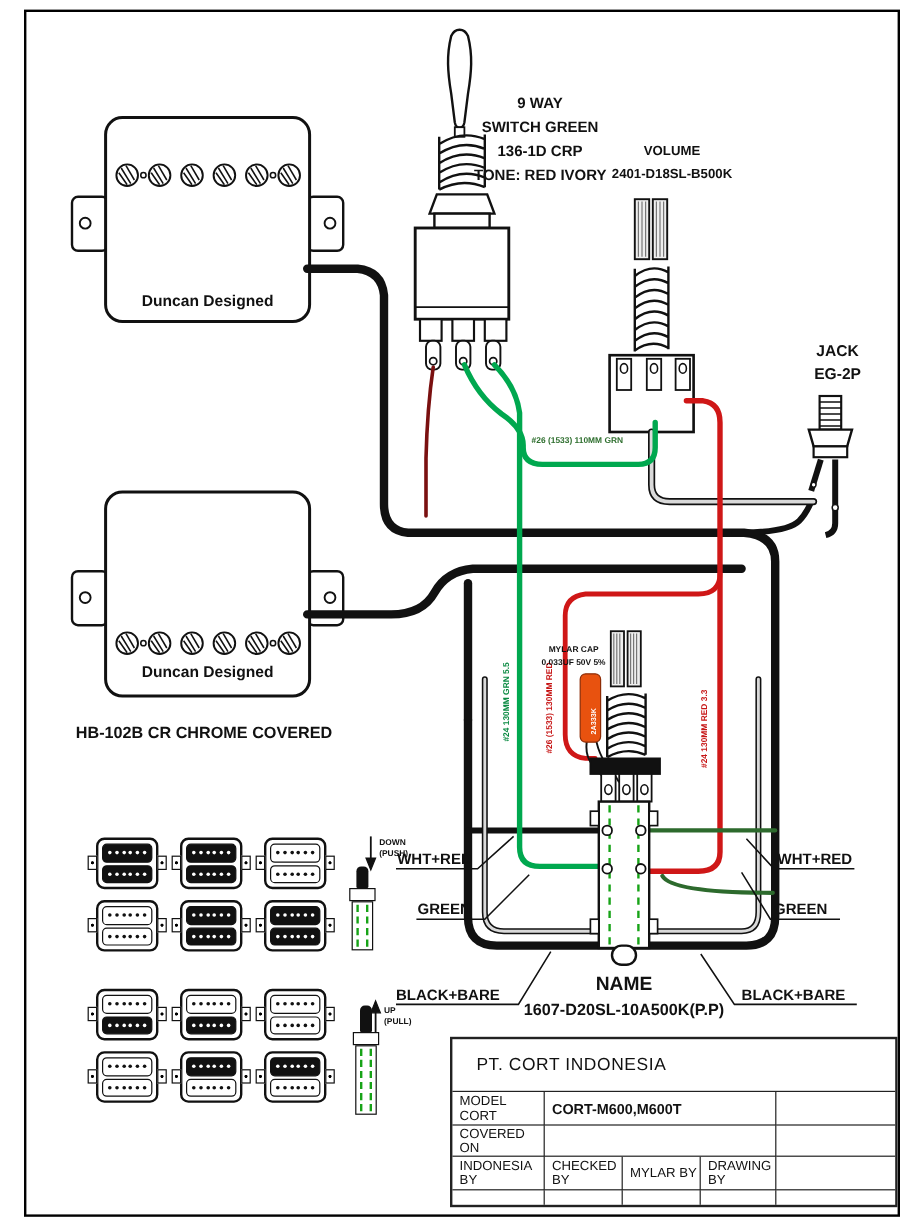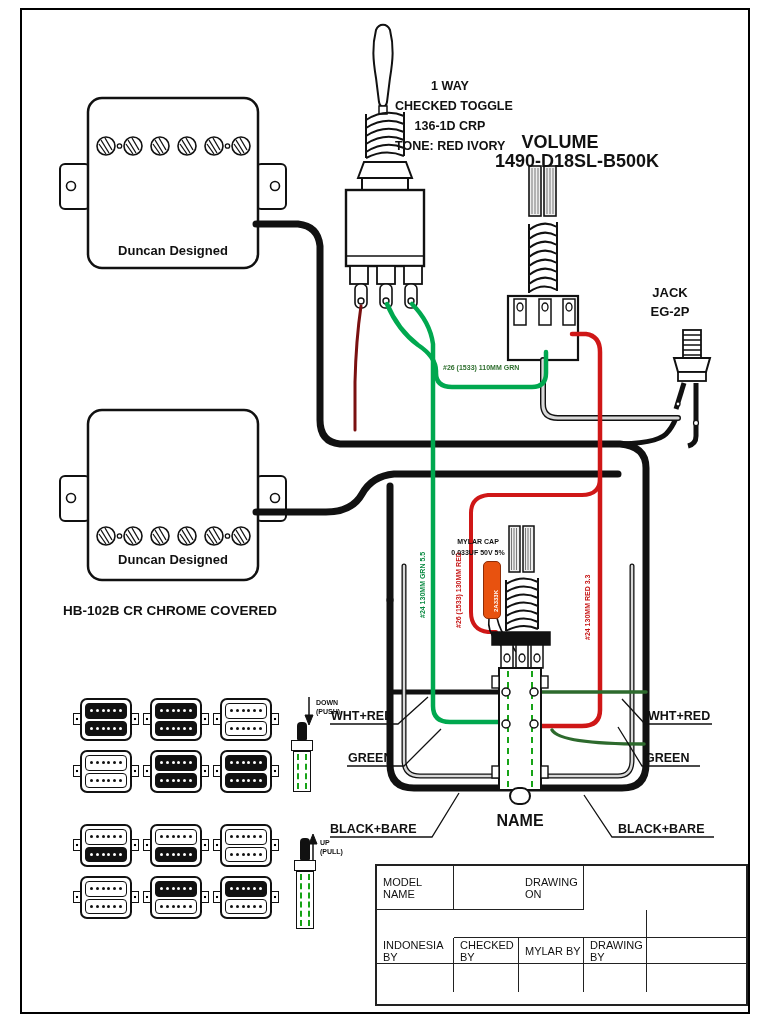--- a/index.html
+++ b/index.html
@@ -213,48 +213,49 @@
       <path d="M313,864 V842" stroke-width="1.5" fill="none"></path>
       <polygon points="309,844 317,844 313,834"></polygon>
     </g>
   </svg>
 
   <div class="t ctr" style="left:108px;top:243px;width:130px;font-size:13px;">Duncan Designed</div>
   <div class="t ctr" style="left:108px;top:552px;width:130px;font-size:13px;">Duncan Designed</div>
   <div class="t ctr" style="left:50px;top:603px;width:240px;font-size:13.5px;">HB-102B CR CHROME COVERED</div>
 
   <div class="t ctr" style="left:395px;top:76px;width:110px;font-size:12.5px;line-height:20px;">
-    <div>1 WAY</div>
-    <div>CHECKED TOGGLE</div>
+    <div>9 WAY</div>
+    <div>SWITCH GREEN</div>
     <div>136-1D CRP</div>
     <div>TONE: RED IVORY</div>
   </div>
 
-  <div class="t ctr" style="left:495px;top:117px;width:130px;font-size:18px;line-height:19px;margin-top:16px;">
+  <div class="t ctr" style="left:495px;top:117px;width:130px;font-size:11px;line-height:19px;">
     <div>VOLUME</div>
-    <div>1490-D18SL-B500K</div>
-  </div>
-
-  <div class="t ctr" style="left:640px;top:283px;width:60px;font-size:13px;line-height:19px;">
+    <div>2401-D18SL-B500K</div>
+  </div>
+
+  <div class="t ctr" style="left:668px;top:283px;width:60px;font-size:13px;line-height:19px;">
     <div>JACK</div>
     <div>EG-2P</div>
   </div>
 
   <div class="t" style="left:443px;top:364px;font-size:7px;color:#2f6f2f;">#26 (1533) 110MM GRN</div>
   <div class="vlabel" style="left:419px;top:618px;font-size:7px;color:#0a8a42;">#24  130MM GRN 5.5</div>
   <div class="vlabel" style="left:455px;top:628px;font-size:7px;color:#c61414;">#26 (1533) 130MM RED</div>
   <div class="vlabel" style="left:584px;top:640px;font-size:7px;color:#c61414;">#24  130MM RED 3.3</div>
 
   <div class="t ctr" style="left:430px;top:538px;width:96px;font-size:7px;">MYLAR CAP</div>
   <div class="t ctr" style="left:430px;top:549px;width:96px;font-size:7px;">0.033UF 50V 5%</div>
   <div class="cap">
     <div class="vlabel" style="left:9px;top:50px;font-size:6px;color:#fff;">2A333K</div>
   </div>
 
   <div class="t ctr" style="left:478px;top:812px;width:84px;font-size:16px;">NAME</div>
+  <div class="t ctr" style="left:415px;top:834px;width:210px;font-size:13.5px;">1607-D20SL-10A500K(P.P)</div>
 
   <div class="t" style="left:331px;top:709px;font-size:12.5px;">WHT+RED</div>
   <div class="t" style="left:348px;top:751px;font-size:12.5px;">GREEN</div>
   <div class="t" style="left:330px;top:822px;font-size:12.5px;">BLACK+BARE</div>
   <div class="t" style="left:648px;top:709px;font-size:12.5px;">WHT+RED</div>
   <div class="t" style="left:645px;top:751px;font-size:12.5px;">GREEN</div>
   <div class="t" style="left:618px;top:822px;font-size:12.5px;">BLACK+BARE</div>
 
   <div class="grid" id="grid-down" style="left:80px;top:698px;">
       <div class="mini-row">
@@ -525,23 +526,25 @@
     <div>(PULL)</div>
   </div>
   <div class="pp-part pp-tip" style="left:300px;top:838px;width:10px;height:22px;"></div>
   <div class="pp-part pp-nut" style="left:294px;top:860px;width:22px;height:11px;"></div>
   <div class="pp-part pp-body" style="left:296px;top:871px;width:18px;height:58px;">
     <div class="dash" style="left:3px;"></div>
       <div class="dash" style="right:3px;"></div>
   </div>
 
   <div class="tb">
-    <div class="tc">MODEL NAME</div>
+    <div class="tc head last">PT. CORT INDONESIA</div>
+    <div class="tc">MODEL CORT</div>
+    <div class="tc val">CORT-M600,M600T</div>
     <div class="tc last"></div>
-    <div class="tc">DRAWING ON</div>
+    <div class="tc">COVERED ON</div>
     <div class="tc span3"></div>
     <div class="tc last"></div>
     <div class="tc">INDONESIA BY</div>
     <div class="tc">CHECKED BY</div>
     <div class="tc">MYLAR BY</div>
     <div class="tc">DRAWING BY</div>
     <div class="tc last"></div>
     <div class="tc bot"></div>
     <div class="tc bot"></div>
     <div class="tc bot"></div>

